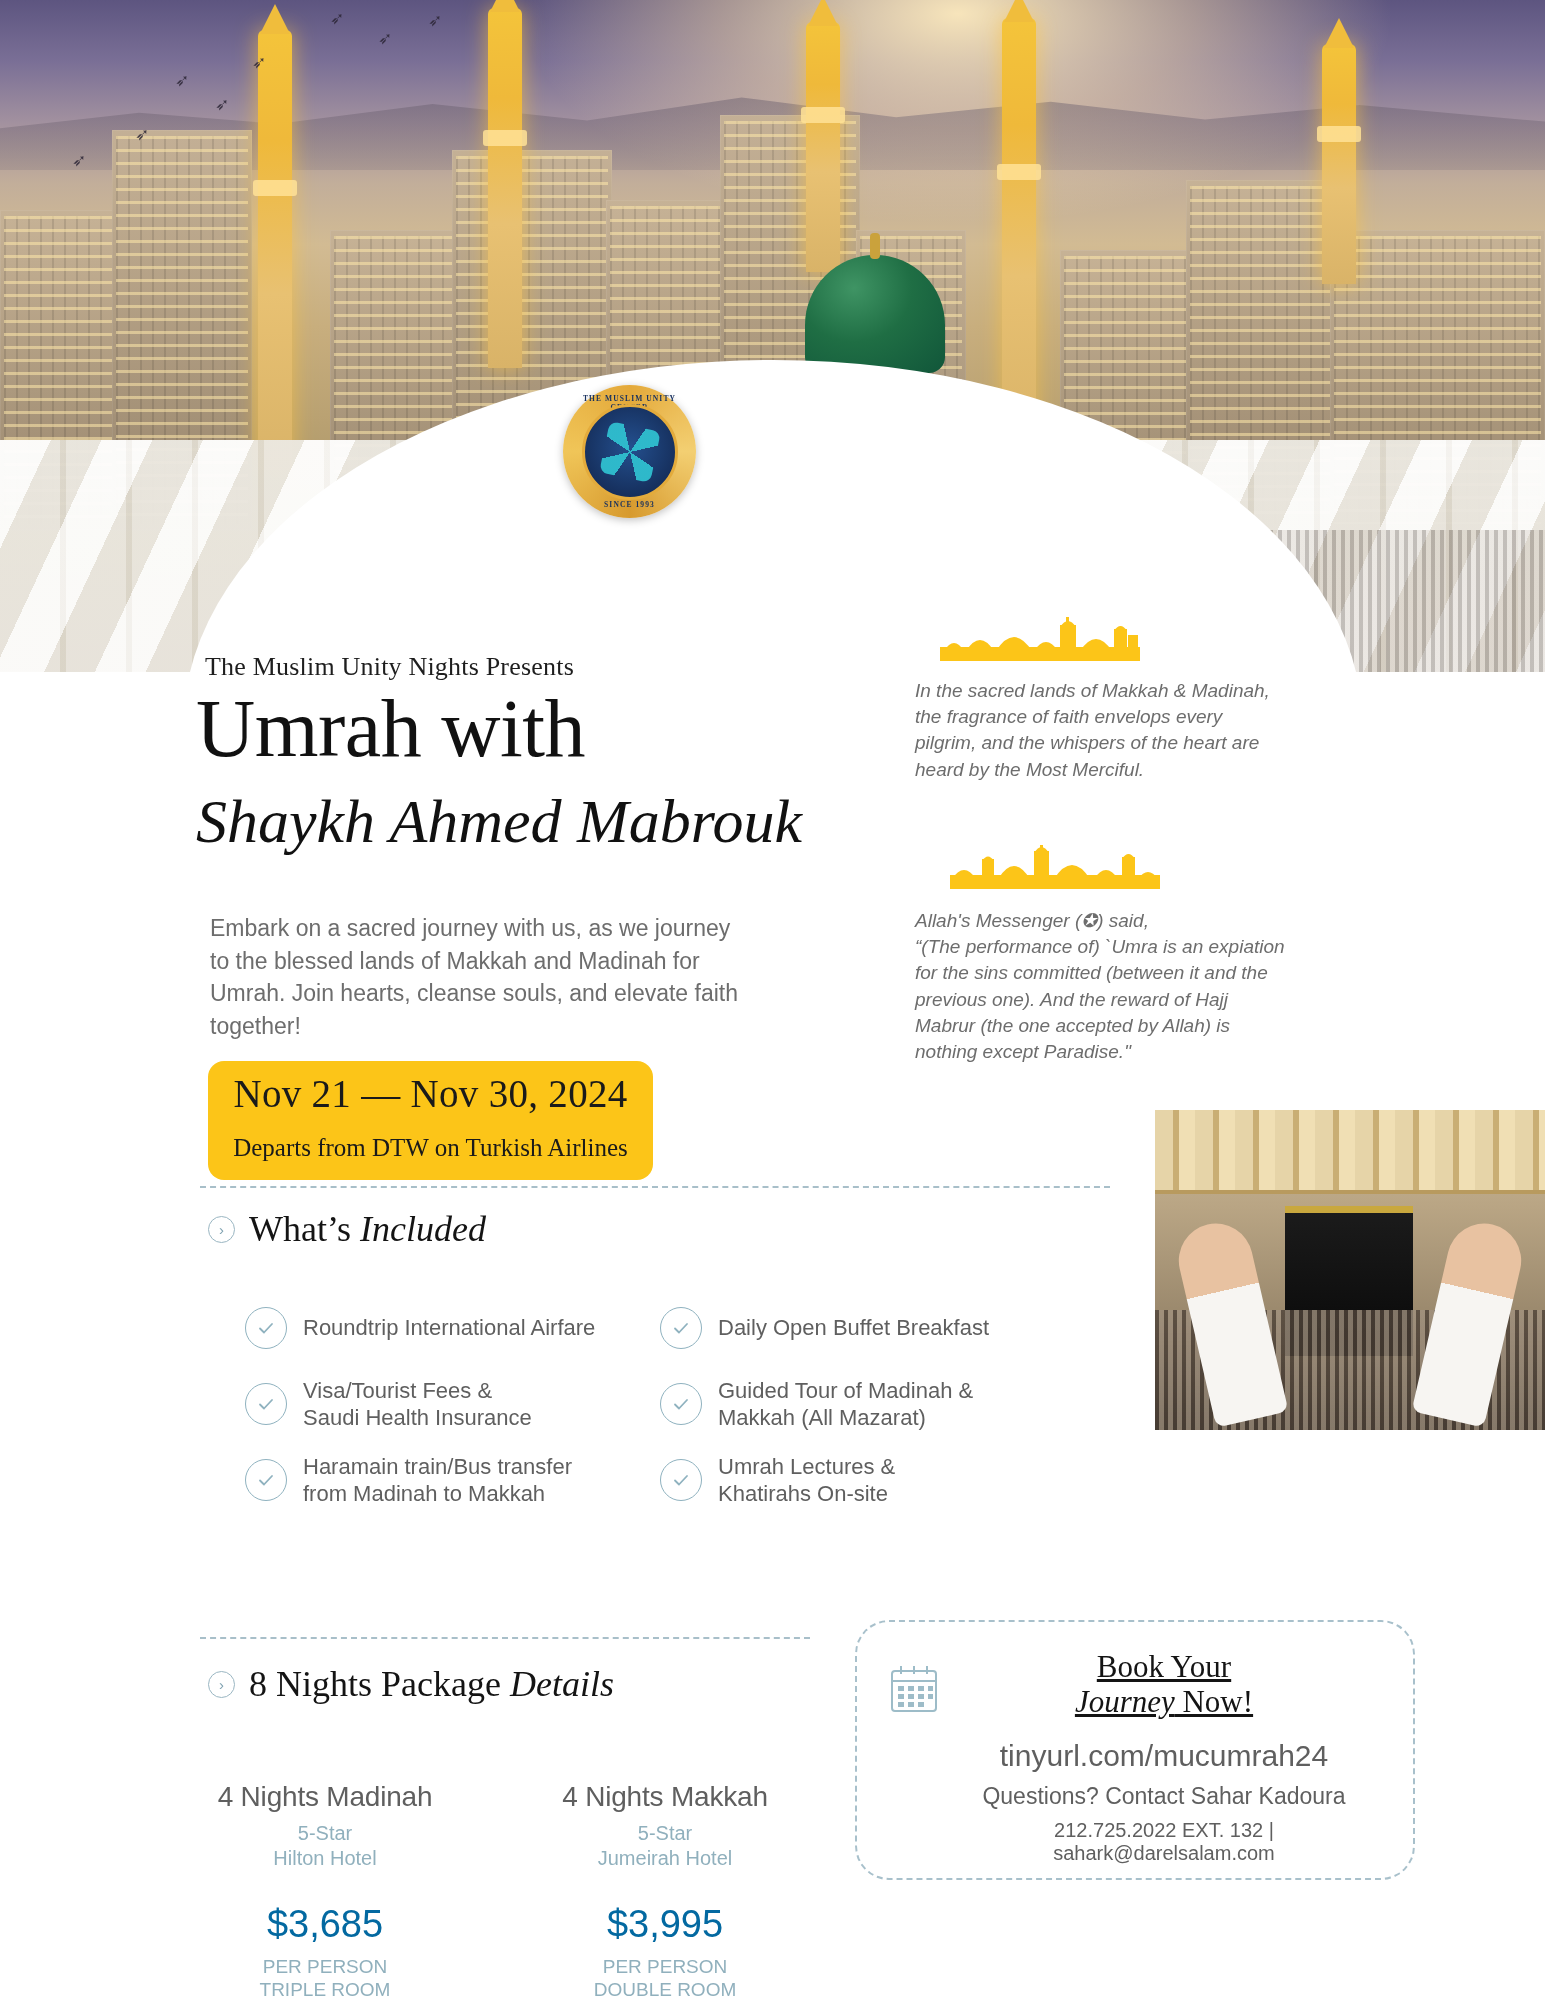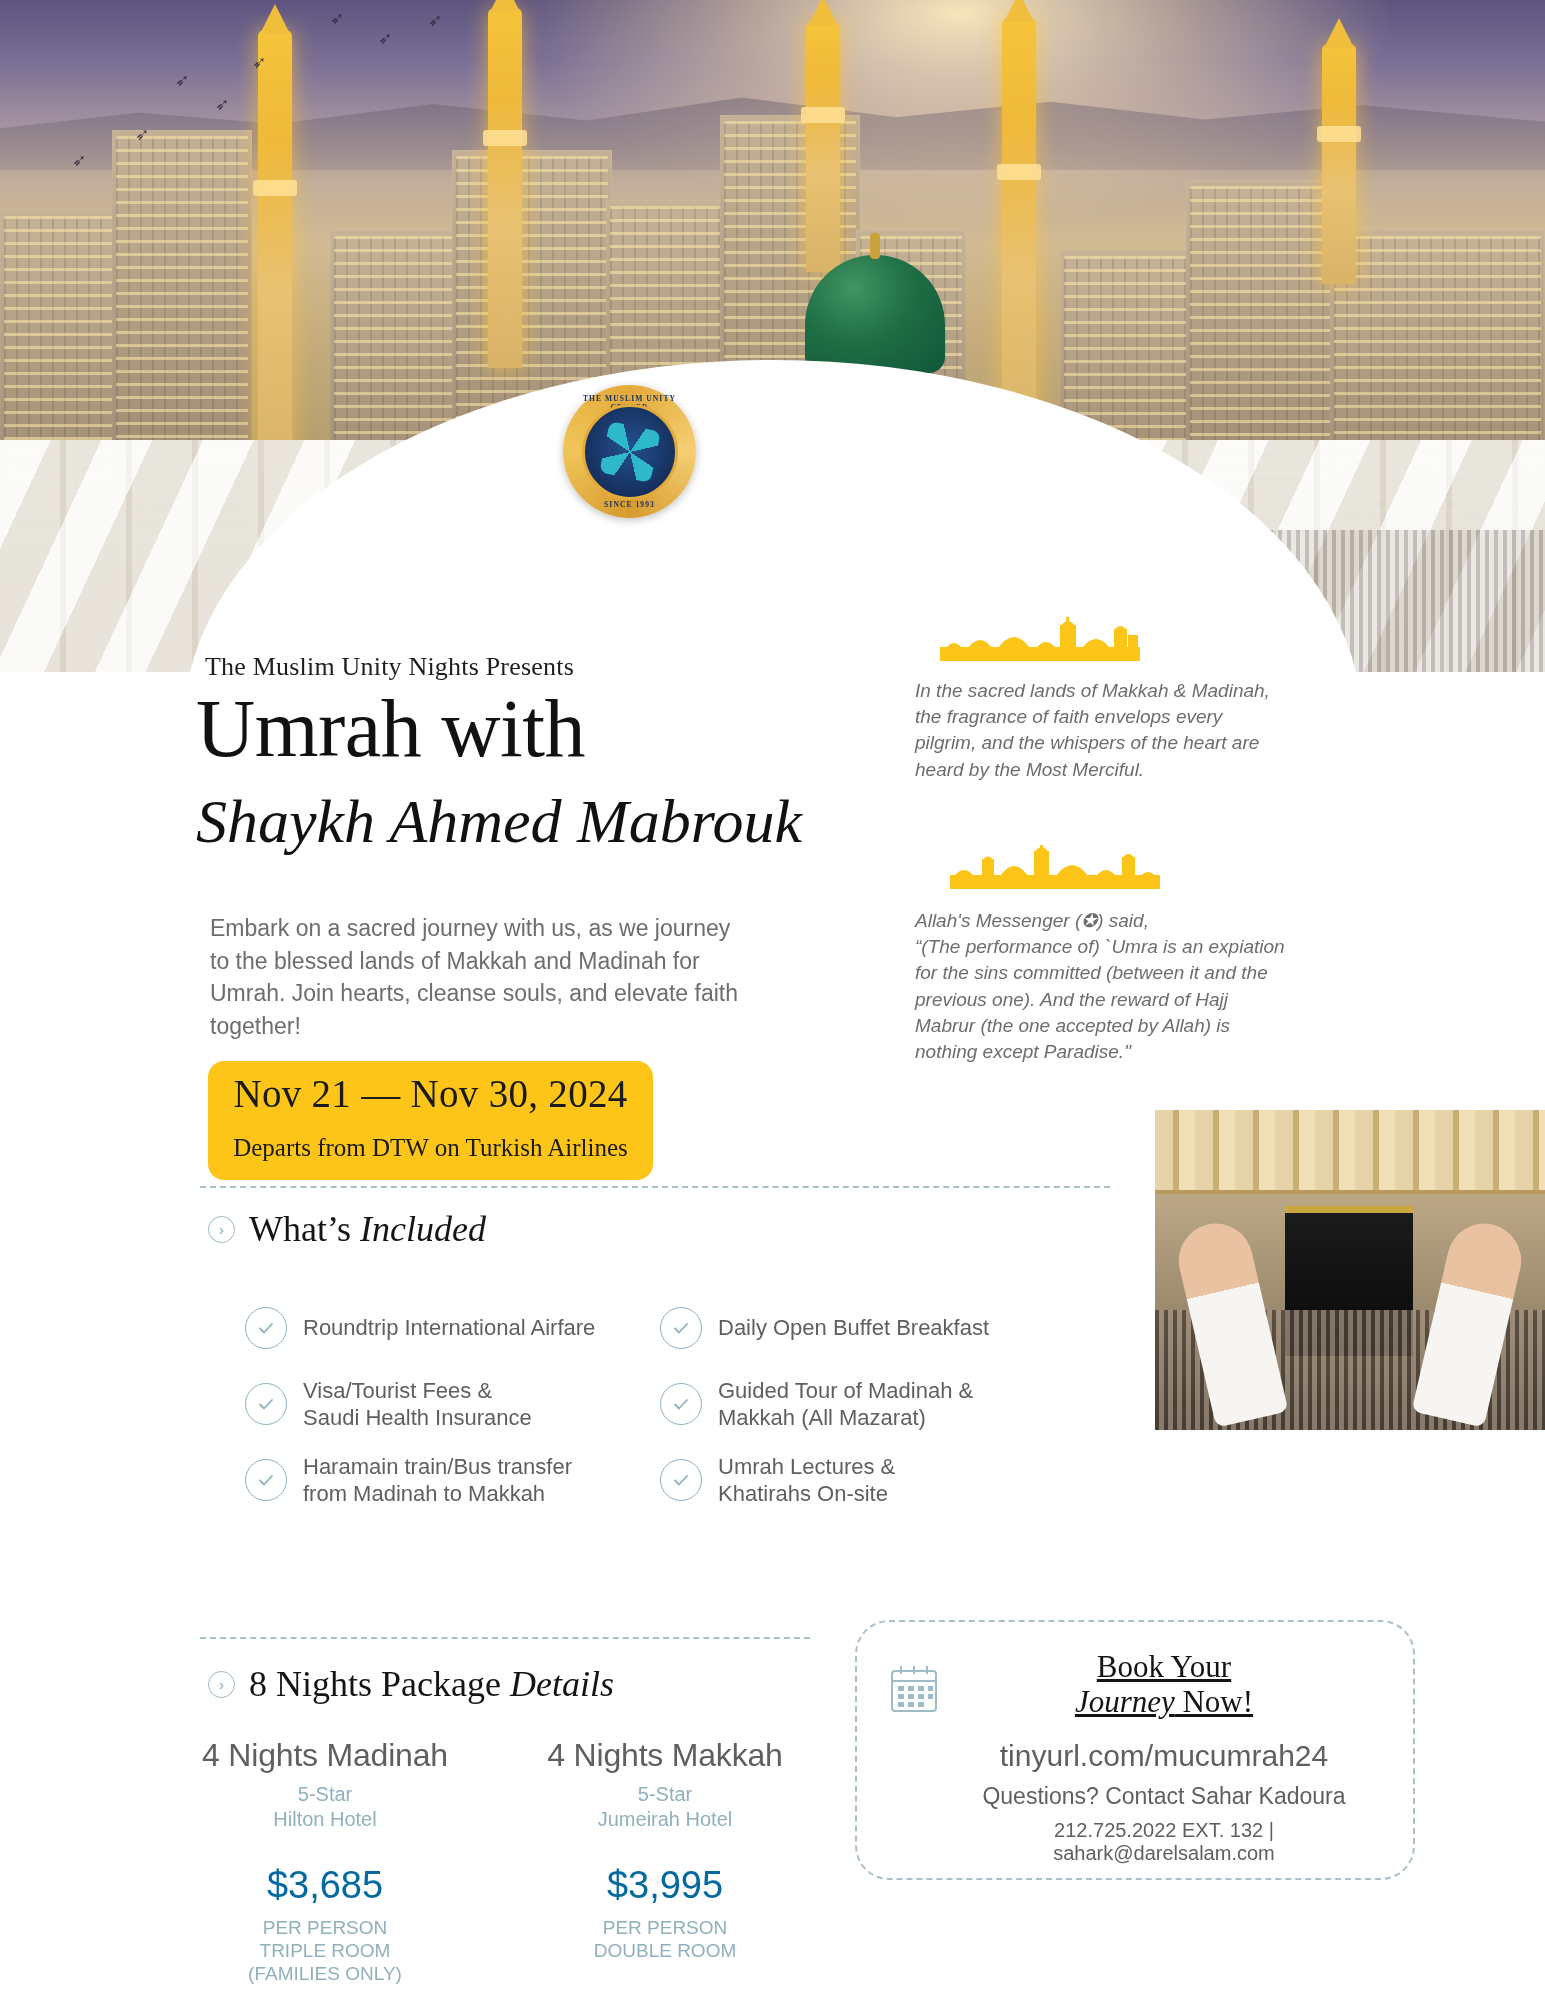--- a/index.html
+++ b/index.html
@@ -268,21 +268,21 @@
   }
   .q1-icon { left: 940px; top: 617px; }
   .q1-txt  { left: 915px; top: 678px; }
   .q2-icon { left: 950px; top: 845px; }
   .q2-txt  { left: 915px; top: 908px; }
 
   
   .price-col { position:absolute; z-index:10; text-align:center; width: 300px; }
   .pc-1 { left: 175px; top: 1737px; }
   .pc-2 { left: 515px; top: 1737px; }
-  .pc-title { font-size: 32px; color:#5f5f5f; letter-spacing:-.2px; }
+  .pc-title { font-size: 28px; color:#5f5f5f; letter-spacing:-.2px;margin-top:44px; }
   .pc-hotel { font-size: 20px; line-height: 1.25; color:#90b0bd; margin-top: 8px; white-space: pre-line; }
   .pc-price { font-size: 38px; color:#0369a1; margin-top: 32px; }
   .pc-note { font-size: 19px; line-height: 1.2; color:#90b0bd; margin-top: 10px; white-space: pre-line; }
 
   
   .book-box {
     position:absolute; z-index:10;
     left: 855px; top: 1620px; width: 560px; height: 260px;
     border: 2px dashed #a8c0cb; border-radius: 34px;
     display:flex; align-items:flex-start; padding: 28px 26px 0 30px;

